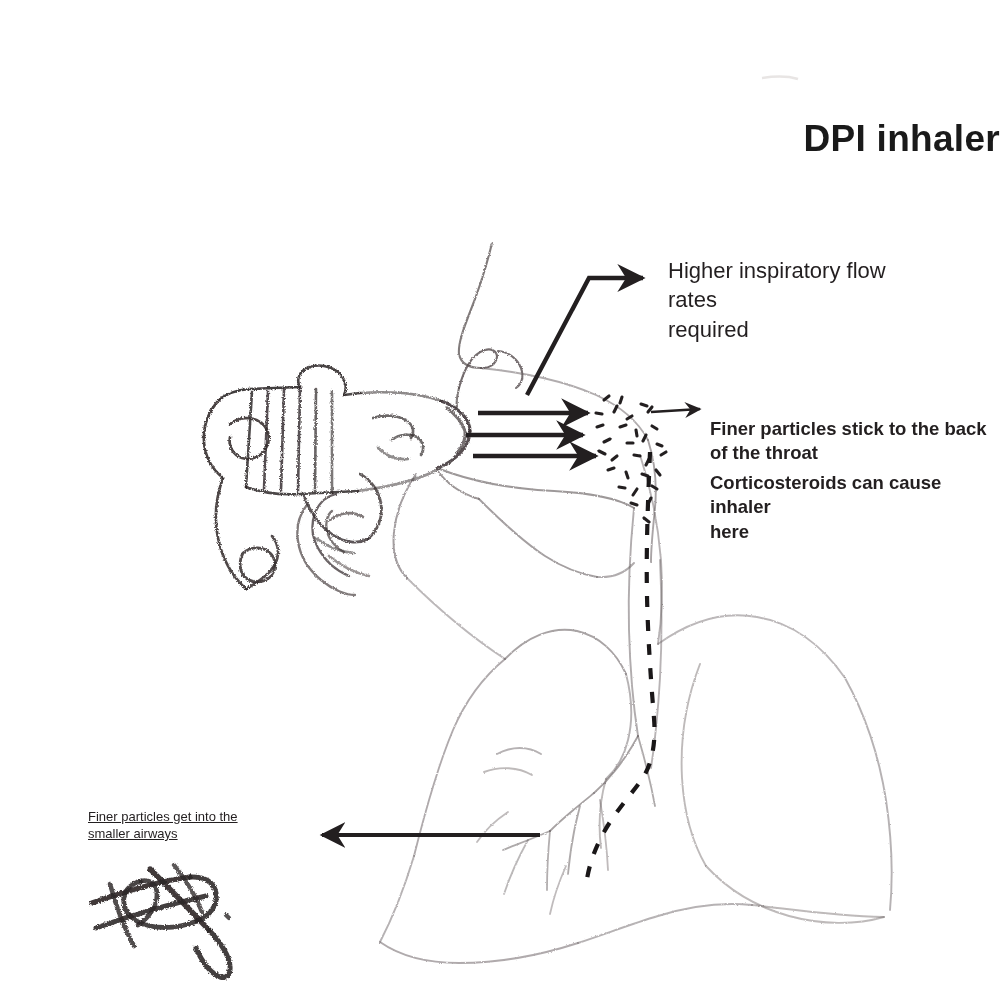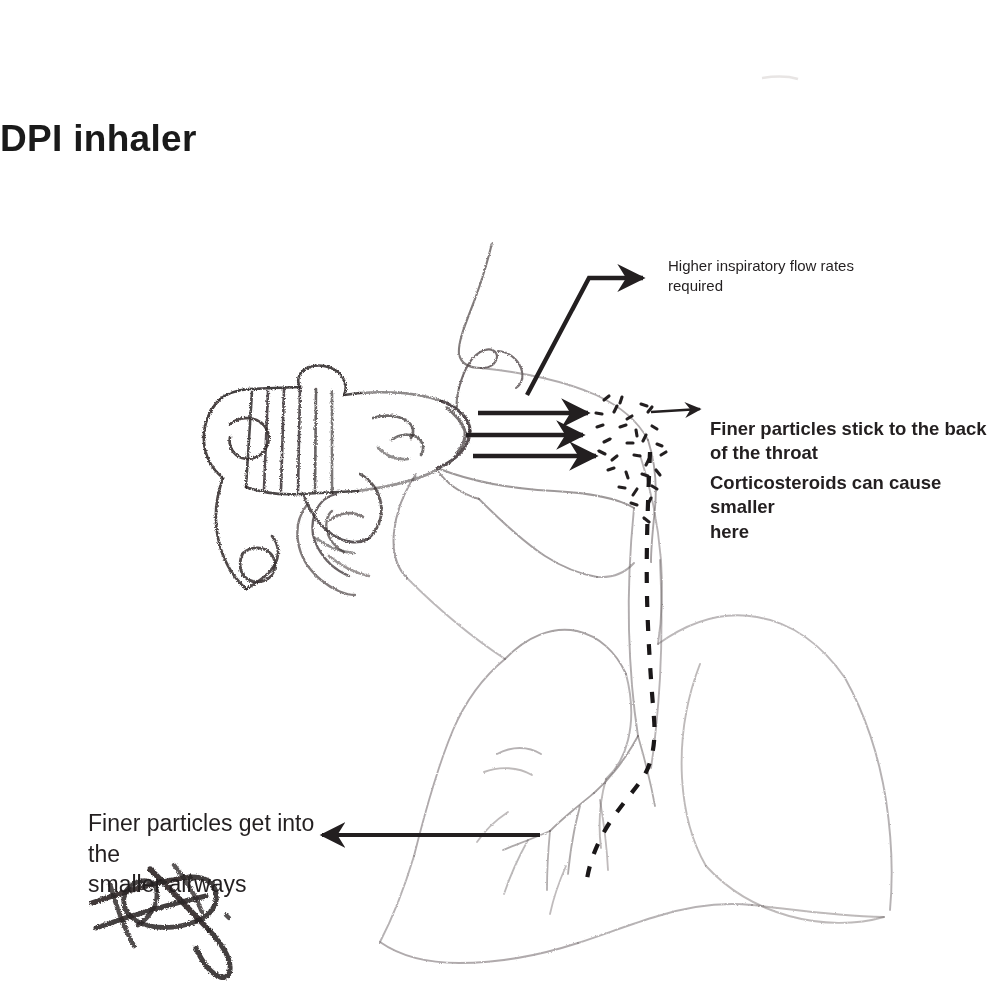--- a/index.html
+++ b/index.html
@@ -22,56 +22,57 @@
     left: 0;
     top: 0;
     width: 1000px;
     height: 1000px;
   }
   .title {
     position: absolute;
     left: 0;
     top: 118px;
     width: 1000px;
-    text-align: left;
+    text-align: right;
     font-size: 37px;
     font-weight: 700;
     color: #1a1a1a;
     letter-spacing: 0.3px;
   }
   .note {
     position: absolute;
     color: #231f20;
     line-height: 1.33;
     white-space: pre-line;
   }
   .note-flow {
     left: 668px;
     top: 256px;
     width: 270px;
-    font-size: 15px;
+    font-size: 22px;
     font-weight: 400;
   }
   .note-throat {
     left: 710px;
     top: 392px;
     width: 288px;
     font-size: 18.5px;
     font-weight: 700;
   }
   .note-throat .line2 {
     display: block;
     margin-top: 5px;
   }
   .note-finer {
     left: 88px;
     top: 808px;
     width: 250px;
-    font-size: 23px;
+    font-size: 13px;
     font-weight: 400;
+    text-decoration: underline;
   }
 </style>
 </head>
 <body>
 
 <div id="canvas">
 
   <svg id="figure" viewBox="0 0 1000 1000" xmlns="http://www.w3.org/2000/svg">
     <defs>
       <filter id="chalk" x="-20%" y="-20%" width="140%" height="140%">
@@ -295,20 +296,20 @@
   </svg>
 
   <div class="title">DPI inhaler</div>
 
   <div class="note note-flow">Higher inspiratory flow rates
 required</div>
 
   <div class="note note-throat">
     <span>Finer particles stick to the back
 of the throat</span>
-    <span class="line2">Corticosteroids can cause smaller
+    <span class="line2">Corticosteroids can cause inhaler
 here</span>
   </div>
 
   <div class="note note-finer">Finer particles get into the
 smaller airways</div>
 
 </div>
 
 </body></html>

